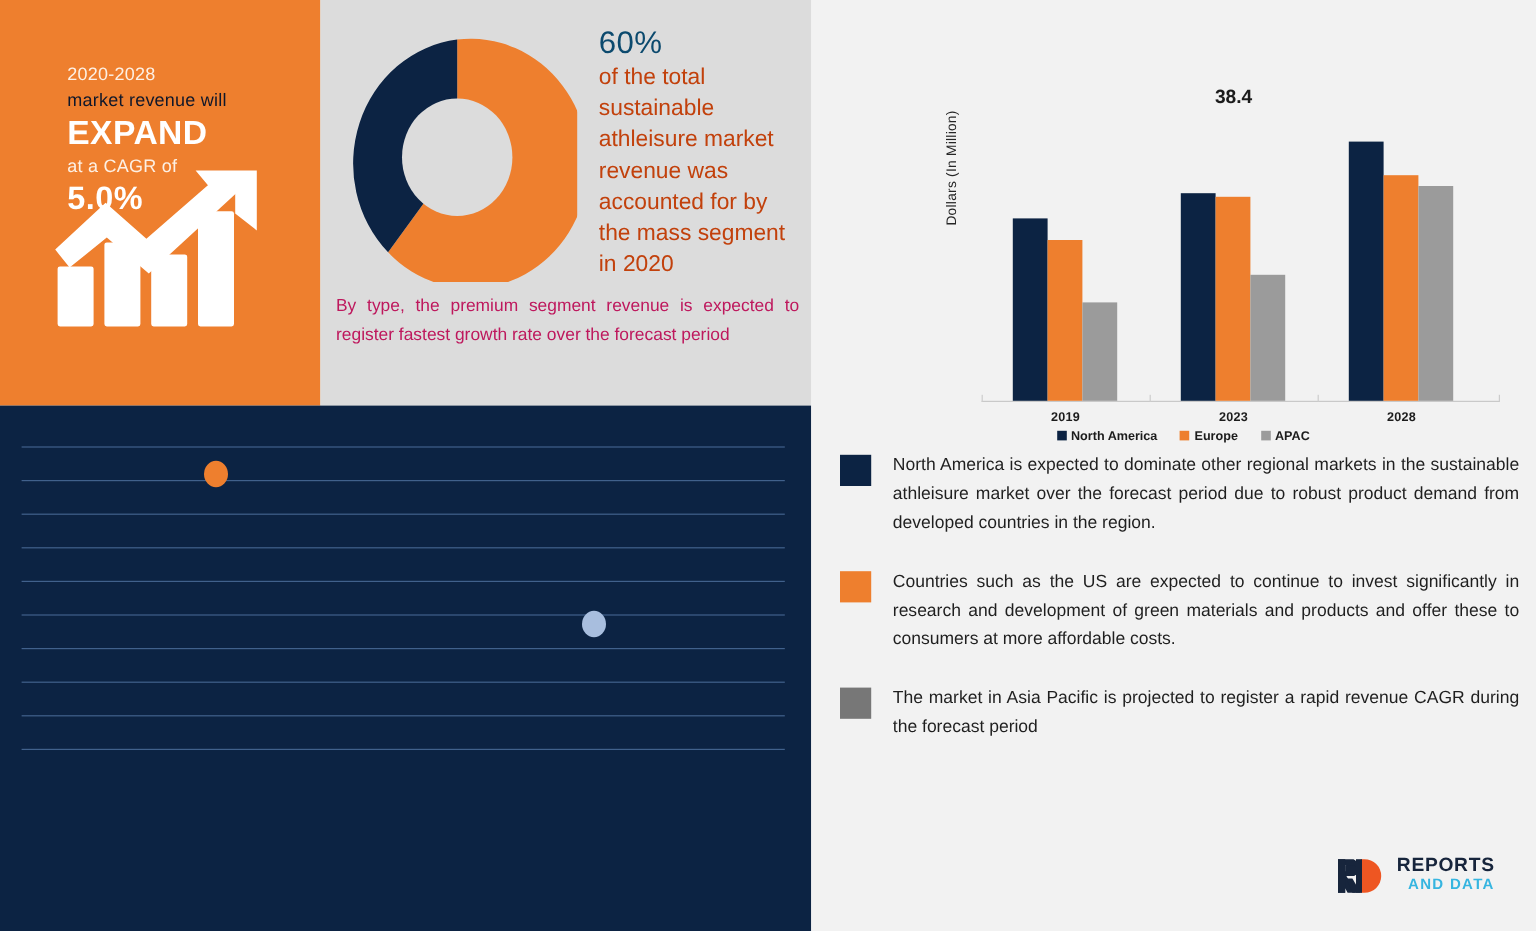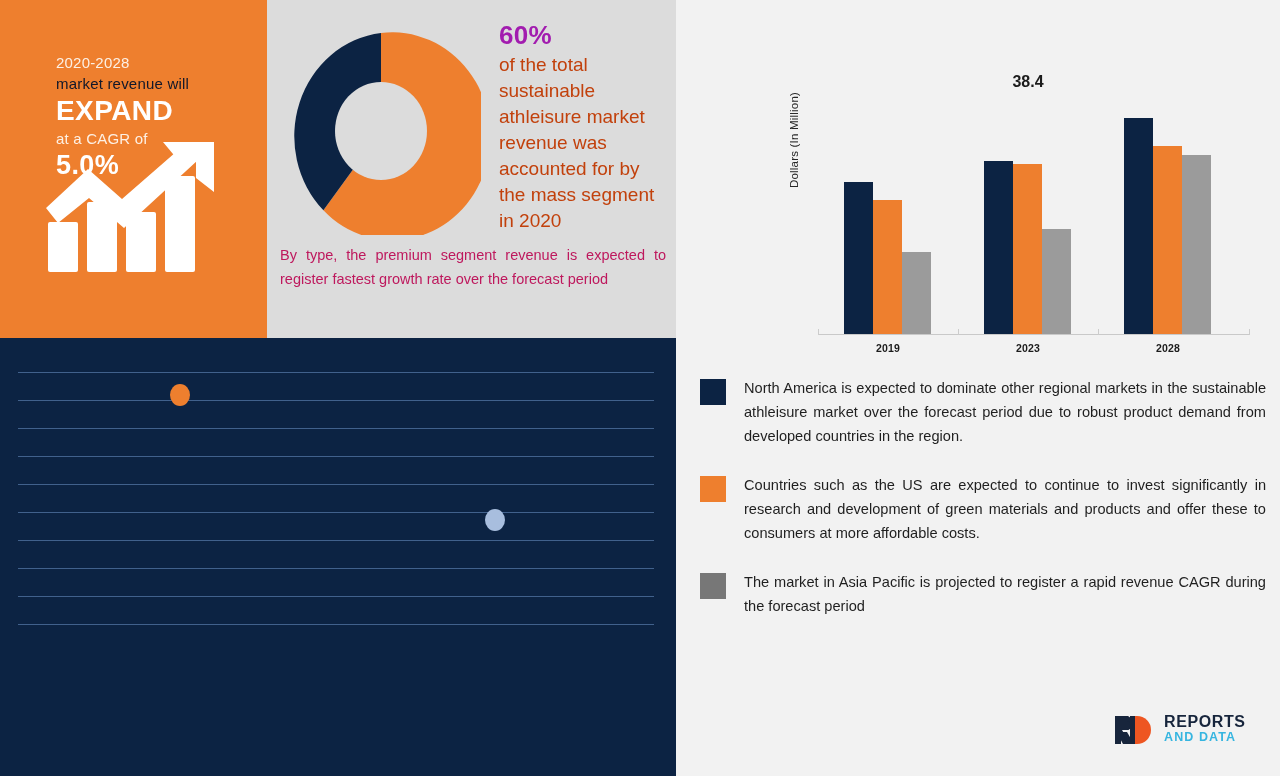--- a/index.html
+++ b/index.html
@@ -35,21 +35,21 @@
   .gray-panel {
     position:absolute; left:267px; top:0; width:409px; height:338px;
     background:#dcdcdc;
   }
   .donut-wrap { position:absolute; left:14px; top:27px; width:200px; height:208px; }
   .donut-caption {
     position:absolute; left:232px; top:18px; width:165px;
     color:#2e2e2e;
   }
   .pct {
-    font-size:26px; color:#a21caf; line-height:34px; letter-spacing:.3px;font-weight:bold;
+    font-size:26px; color:#0c4a6e; line-height:34px; letter-spacing:.3px;
   }
   .pct-body { font-size:19px; line-height:26px; color:#c2410c; }
   .type-note {
     position:absolute; left:13px; top:243px; width:386px;
     font-size:14.5px; line-height:24px; color:#be185d;
     text-align:justify; text-justify:inter-word;
   }
 
   
   .navy-panel {
@@ -115,21 +115,21 @@
   }
 
   
   .logo { position:absolute; left:1114px; top:711px; width:140px; height:40px; }
   .logo-mark { position:absolute; left:0; top:4px; width:44px; height:30px; }
   .logo-text { position:absolute; left:50px; top:2px; }
   .logo-reports {
     font-size:16px; font-weight:bold; color:#17253c; letter-spacing:.6px; line-height:17px;
   }
   .logo-and {
-    font-size:12.5px; font-weight:bold; color:#36b5e0; letter-spacing:1.1px; line-height:14px;
+    font-size:12.5px; font-weight:bold; color:#36b5e0; letter-spacing:1.1px; line-height:14px;text-align:right;
   }
 </style>
 </head>
 <body>
 
 <div class="page">
 
   <div class="left-col">
 
     <div class="orange-panel">
@@ -213,20 +213,25 @@
       <div class="bar" style="left:335px; width:29px; height:188px; background:#ee7f2e;"></div>
       <div class="bar" style="left:364px; width:29px; height:179px; background:#9b9b9b;"></div>
 
       <div class="annot" style="left:210px; top:-17px;">38.4</div>
 
       <div class="xlab" style="left:70px">2019</div>
       <div class="xlab" style="left:210px">2023</div>
       <div class="xlab" style="left:350px">2028</div>
     </div>
 
+    <div class="bar-legend" style="left:-10px; width:540px;">
+      <span class="lgi"><span class="sw" style="background:#0c2343"></span><span>North America</span></span>
+      <span class="lgi"><span class="sw" style="background:#ee7f2e"></span><span>Europe</span></span>
+      <span class="lgi"><span class="sw" style="background:#9b9b9b"></span><span>APAC</span></span>
+    </div>
   </div>
 
   <div class="bullets">
     <div class="bullet-row">
       <div class="bullet-sq" style="background:#0c2343"></div>
       <div class="bullet-txt">North America is expected to dominate other regional markets in the sustainable athleisure market over the forecast period due to robust product demand from developed countries in the region.</div>
     </div>
     <div class="bullet-row">
       <div class="bullet-sq" style="background:#ee7f2e"></div>
       <div class="bullet-txt">Countries such as the US are expected to continue to invest significantly in research and development of green materials and products and offer these to consumers at more affordable costs.</div>

